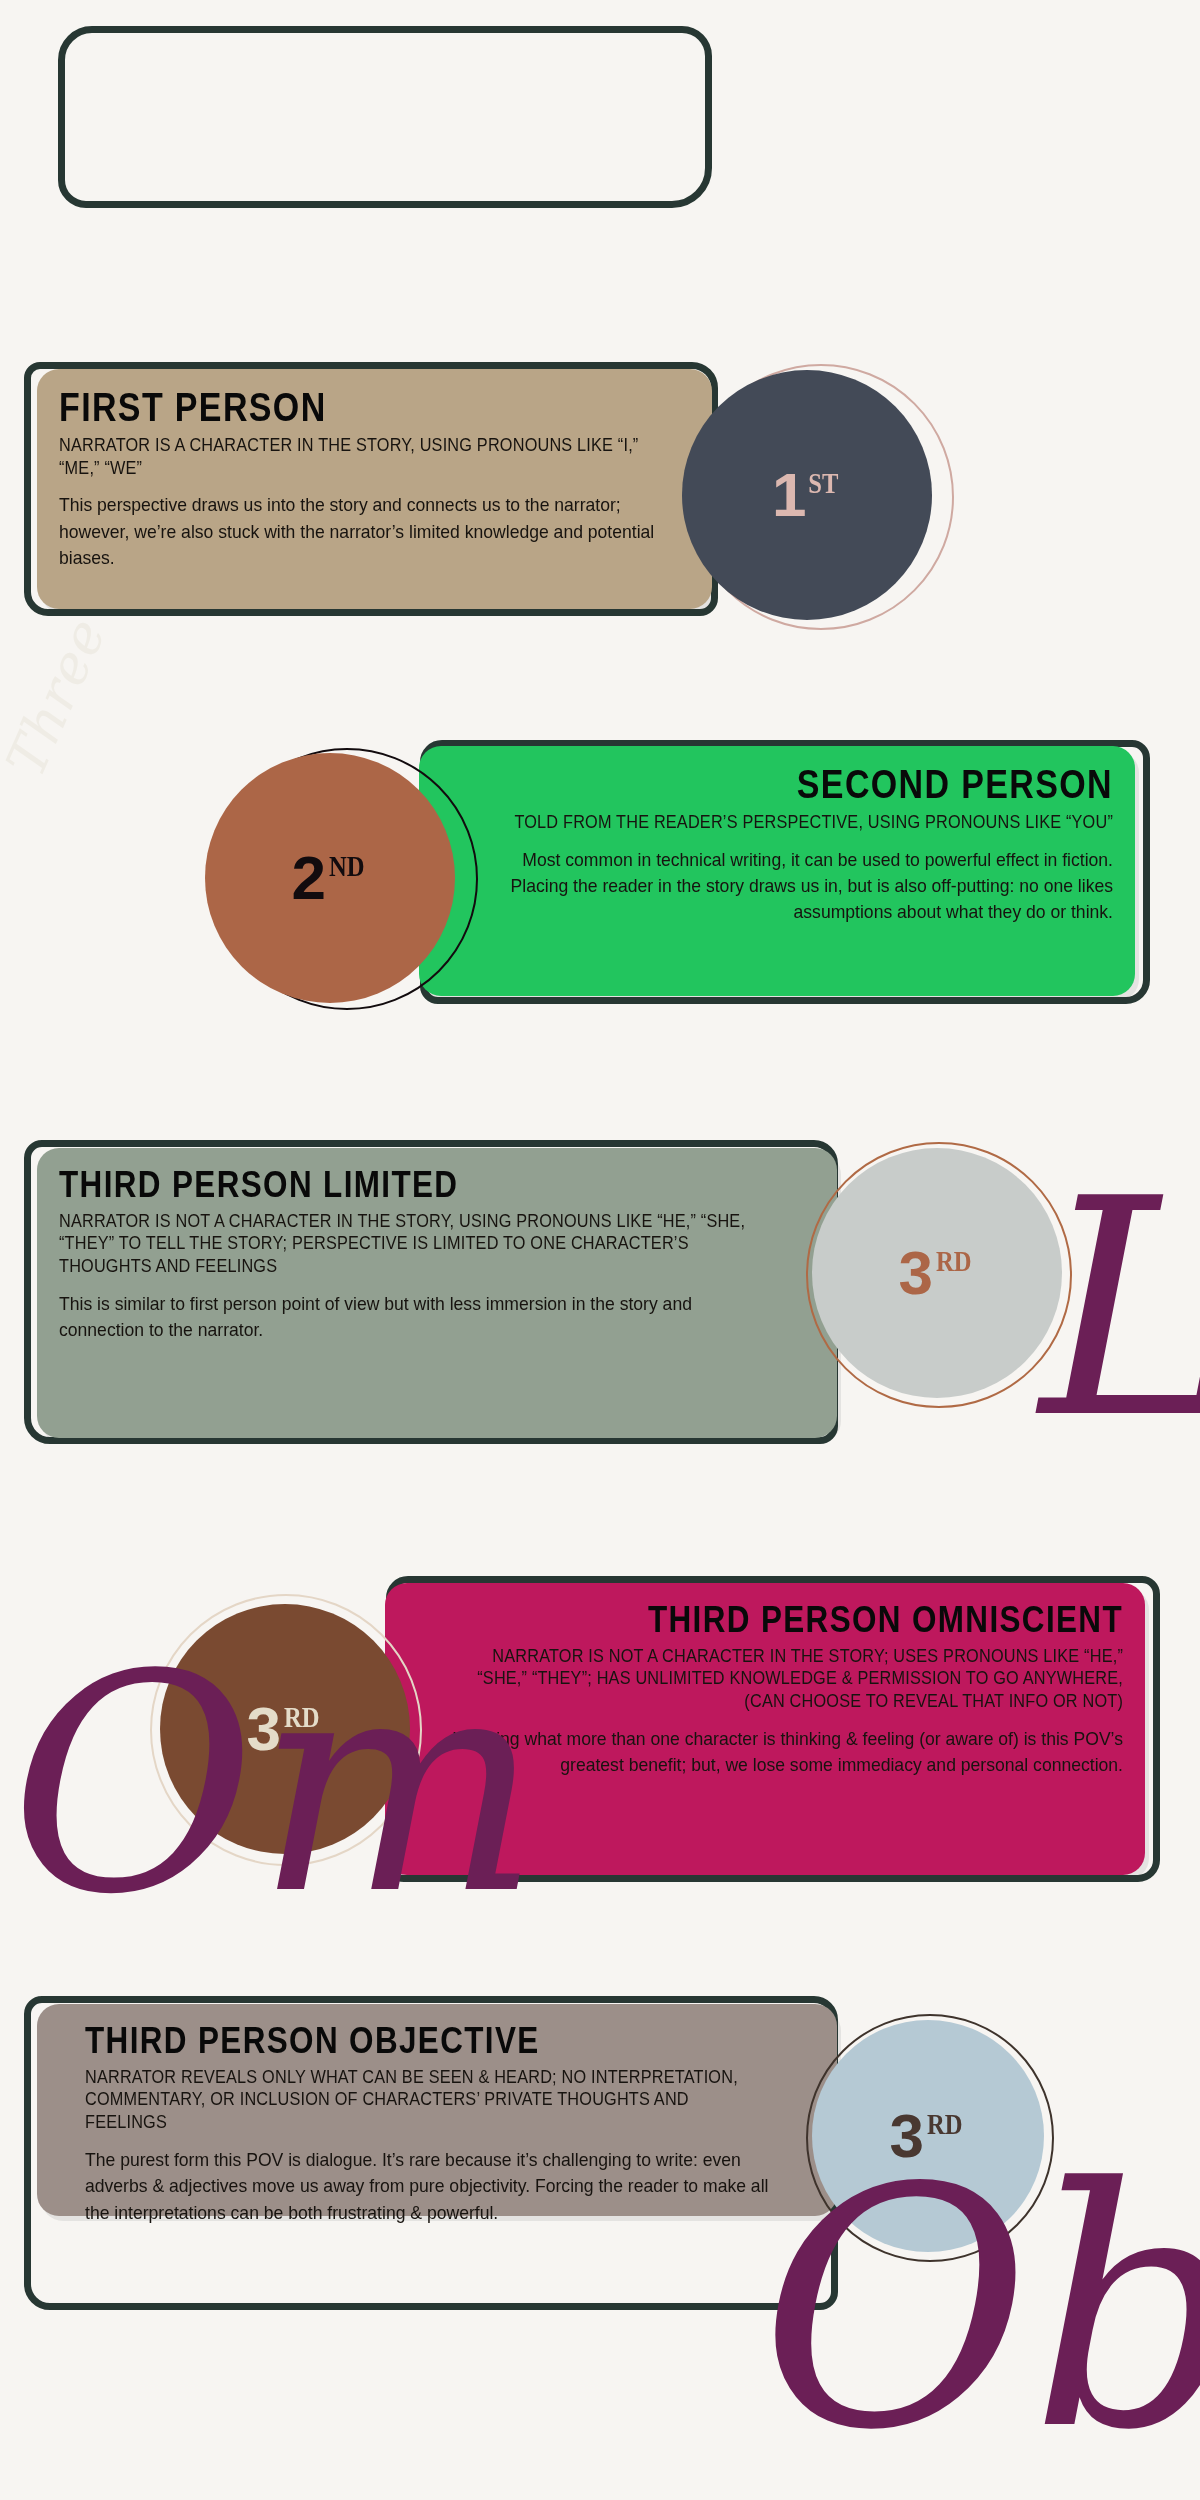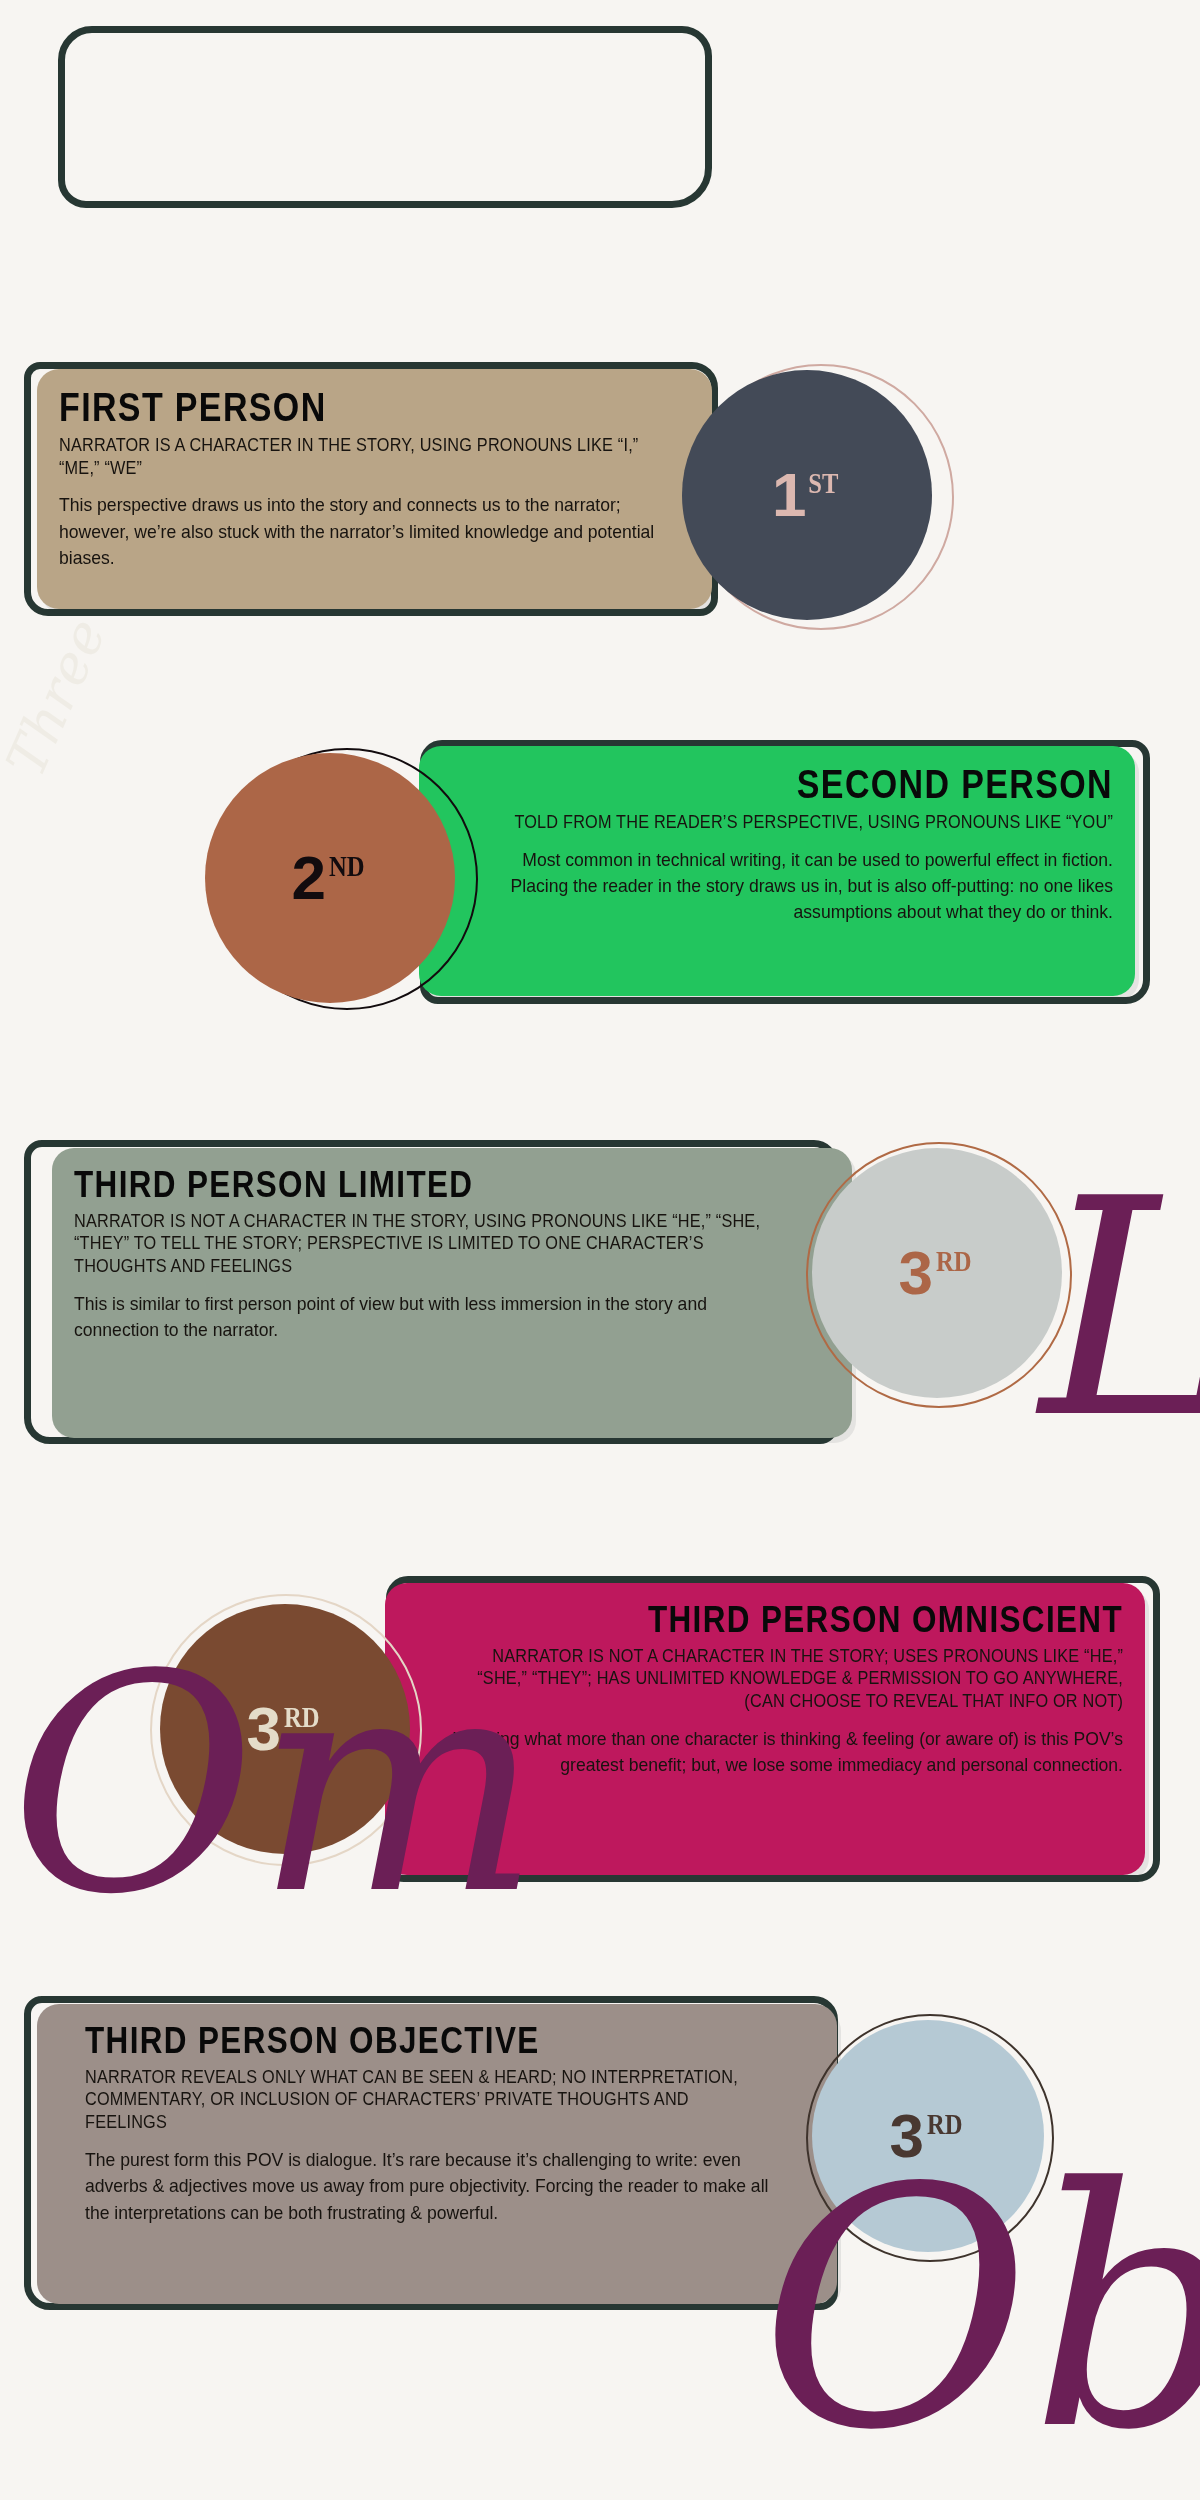--- a/index.html
+++ b/index.html
@@ -109,39 +109,39 @@
   
   #s2-outline{left:420px;top:740px;width:716px;height:250px;border-radius:22px 18px 24px 18px;}
   #s2-card{left:413px;top:746px;width:716px;height:250px;background:#22c55e;}
   #s2-card h2{font-size:40px;}
   #s2-badge{left:205px;top:753px;width:250px;height:250px;background:#ac6647;}
   #s2-badge .ord{color:#120b0e;}
   #s2-ring{left:216px;top:748px;width:258px;height:258px;border:2px solid #120b0e;}
 
   
   #s3-outline{left:24px;top:1140px;width:800px;height:290px;border-radius:18px 24px 18px 26px;}
-  #s3-card{left:46px;top:1148px;width:800px;height:290px;background:#92a091;}
+  #s3-card{left:31px;top:1148px;width:800px;height:290px;background:#92a091;}
   #s3-card h2{font-size:37px;}
   #s3-badge{left:812px;top:1148px;width:250px;height:250px;background:#c8ccca;}
   #s3-badge .ord{color:#ac6647;}
   #s3-ring{left:806px;top:1142px;width:262px;height:262px;border:2px solid #b06a45;}
   #s3-script{left:1040px;top:1160px;font-size:300px;}
 
   
   #s4-outline{left:386px;top:1576px;width:760px;height:292px;border-radius:22px 18px 22px 18px;}
   #s4-card{left:379px;top:1583px;width:760px;height:292px;background:#be185d;}
   #s4-card h2{font-size:37px;}
   #s4-badge{left:160px;top:1604px;width:250px;height:250px;background:#7a4a31;}
   #s4-badge .ord{color:#e4dcc9;}
   #s4-ring{left:150px;top:1594px;width:268px;height:268px;border:2px solid #e4d6c6;}
   #s4-script{left:10px;top:1636px;font-size:300px;}
 
   
   #s5-outline{left:24px;top:1996px;width:800px;height:300px;border-radius:18px 24px 18px 26px;}
-  #s5-card{left:31px;top:2004px;width:800px;height:300px;background:#9c8f89;padding-left:48px;}
+  #s5-card{left:31px;top:2004px;width:800px;height:212px;background:#9c8f89;padding-left:48px;}
   #s5-card h2{font-size:37px;}
   #s5-badge{left:812px;top:2020px;width:232px;height:232px;background:#b5c9d4;}
   #s5-badge .ord{color:#493831;}
   #s5-ring{left:806px;top:2014px;width:244px;height:244px;border:2px solid #3e332c;}
   #s5-script{left:760px;top:2145px;font-size:330px;}
 </style>
 </head>
 <body>
 
 <div class="canvas">

